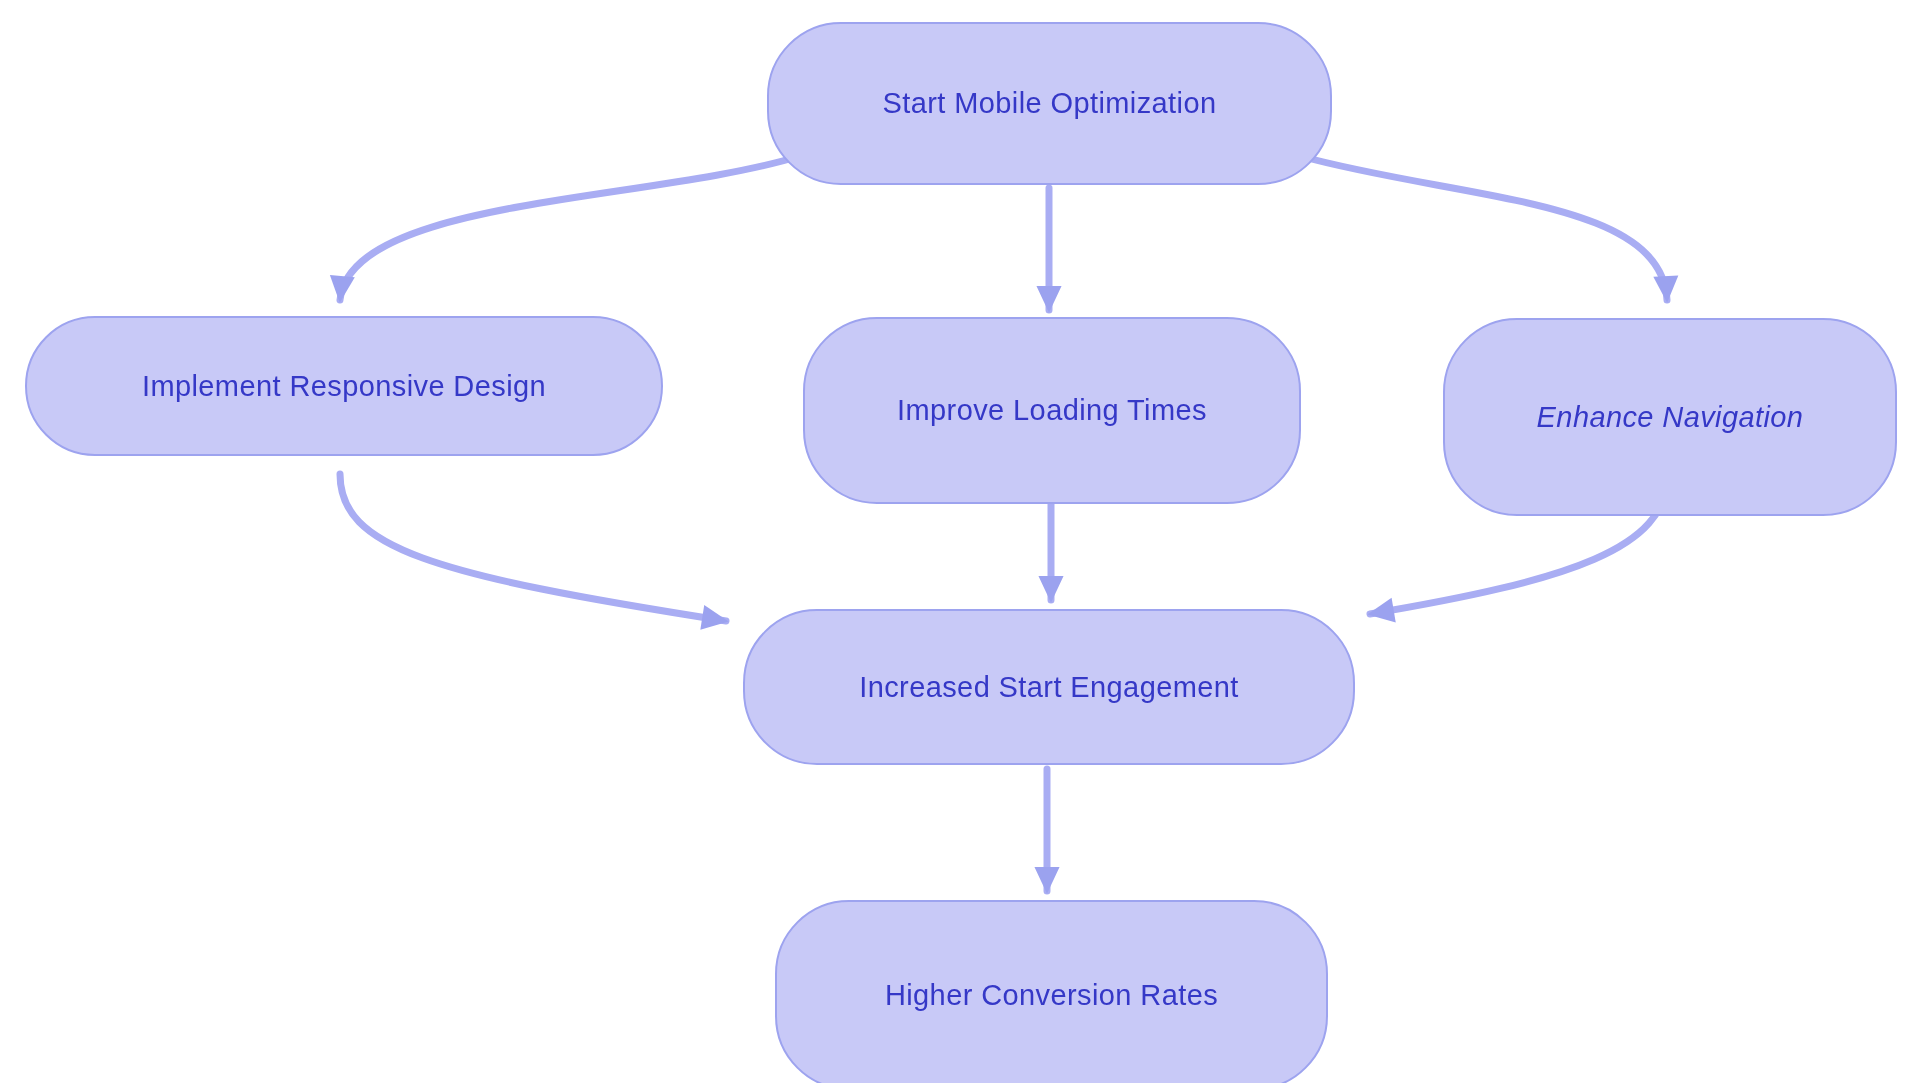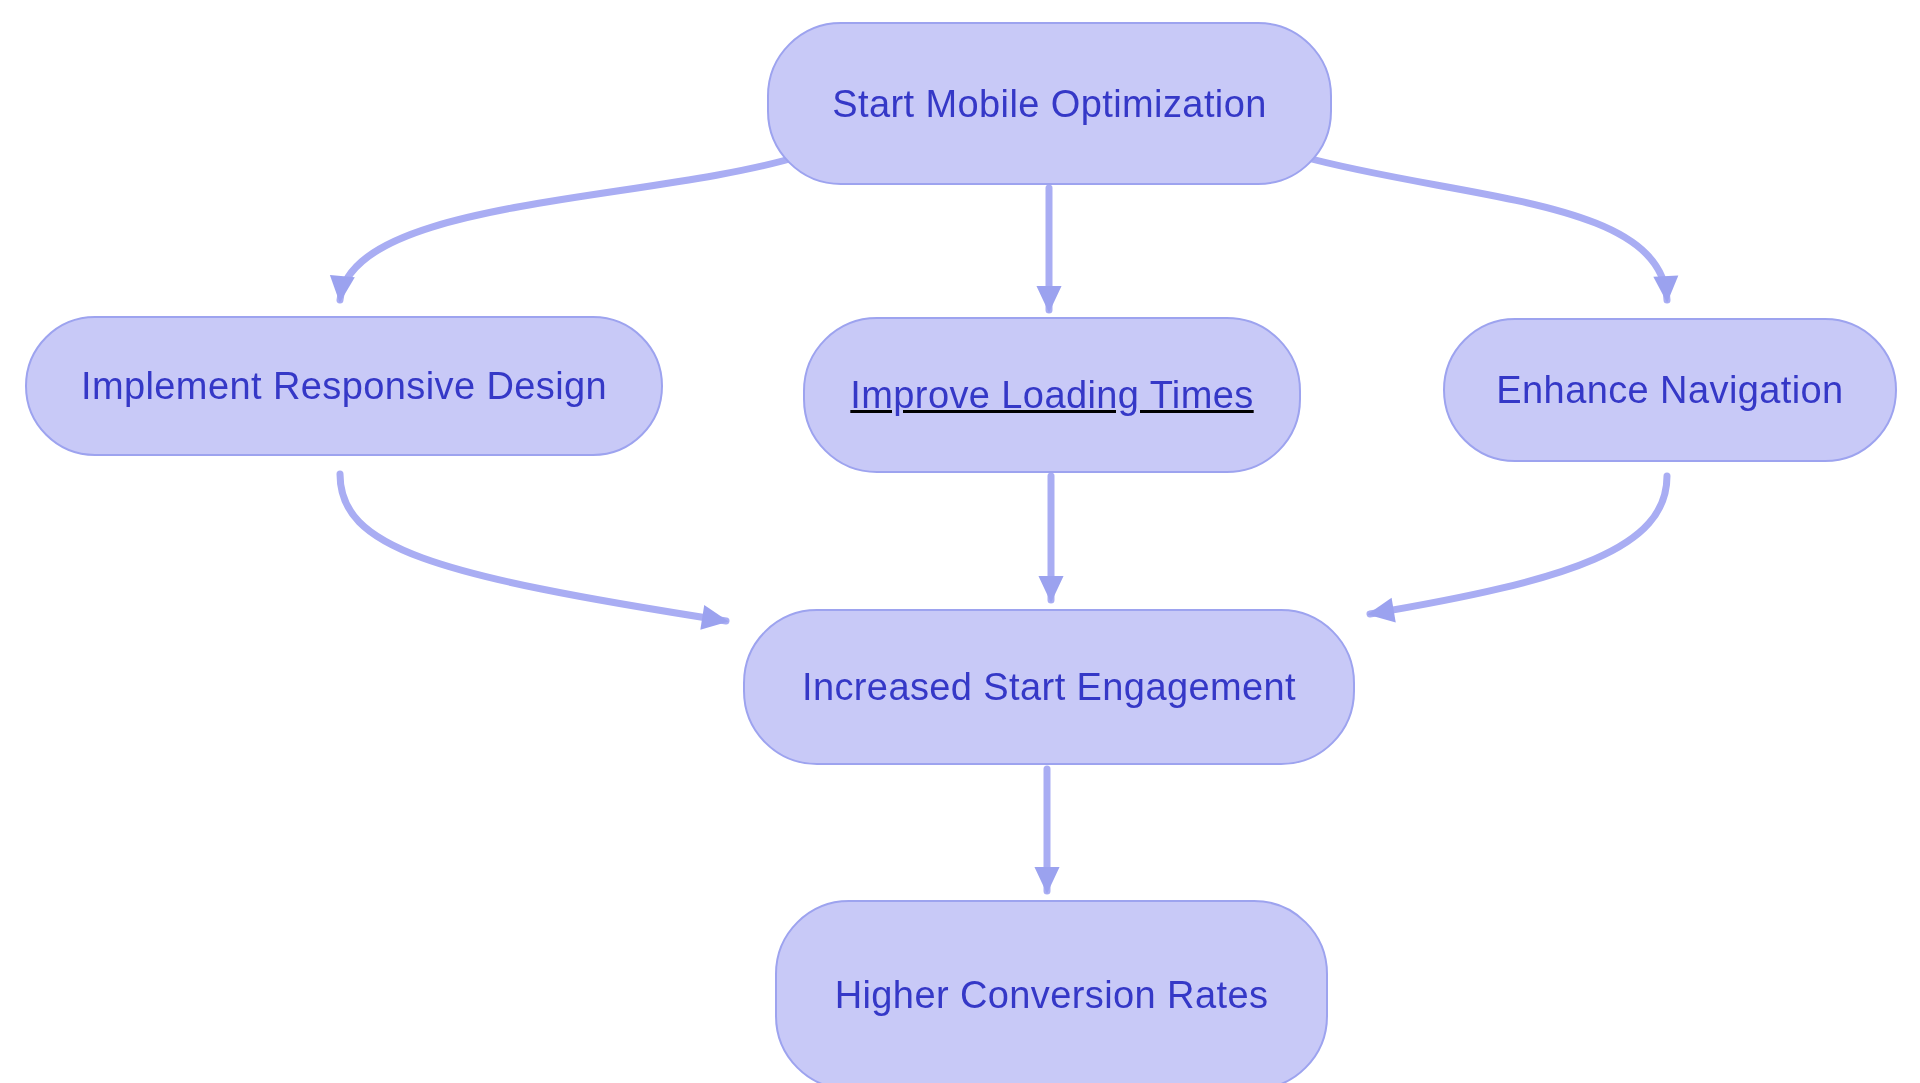--- a/index.html
+++ b/index.html
@@ -36,21 +36,21 @@
     display: flex;
     align-items: center;
     justify-content: center;
     background: var(--node-fill, #c8c9f7);
     border: 2.5px solid var(--node-border, #9da3ef);
     border-radius: 74px;
     z-index: 2;
   }
   .node-label {
     color: var(--label-color, #3538c7);
-    font-size: 38px;
+    font-size: 29px;
     letter-spacing: 0.4px;
     white-space: nowrap;
     line-height: 1;
     text-align: center;
   }
 </style>
 </head>
 <body>
 
 <div class="canvas">
@@ -70,24 +70,24 @@
         <path class="edge" d="M 1047 769 L 1047 891" marker-end="url(#arrowhead)"></path>
       </g>
   </svg>
   <div id="nodes">
       <div class="node" style="left: 767px; top: 22px; width: 565px; height: 163px;">
         <span class="node-label">Start Mobile Optimization</span>
       </div>
       <div class="node" style="left: 25px; top: 316px; width: 638px; height: 140px;">
         <span class="node-label">Implement Responsive Design</span>
       </div>
-      <div class="node" style="left: 803px; top: 317px; width: 498px; height: 156px; text-decoration: underline;">
+      <div class="node" style="left: 803px; top: 317px; width: 498px; height: 187px;">
         <span class="node-label">Improve Loading Times</span>
       </div>
-      <div class="node" style="left: 1443px; top: 318px; width: 454px; height: 144px;">
+      <div class="node" style="left: 1443px; top: 318px; width: 454px; height: 198px; font-style: italic;">
         <span class="node-label">Enhance Navigation</span>
       </div>
       <div class="node" style="left: 743px; top: 609px; width: 612px; height: 156px;">
         <span class="node-label">Increased Start Engagement</span>
       </div>
       <div class="node" style="left: 775px; top: 900px; width: 553px; height: 190px;">
         <span class="node-label">Higher Conversion Rates</span>
       </div>
     </div>
 </div>

